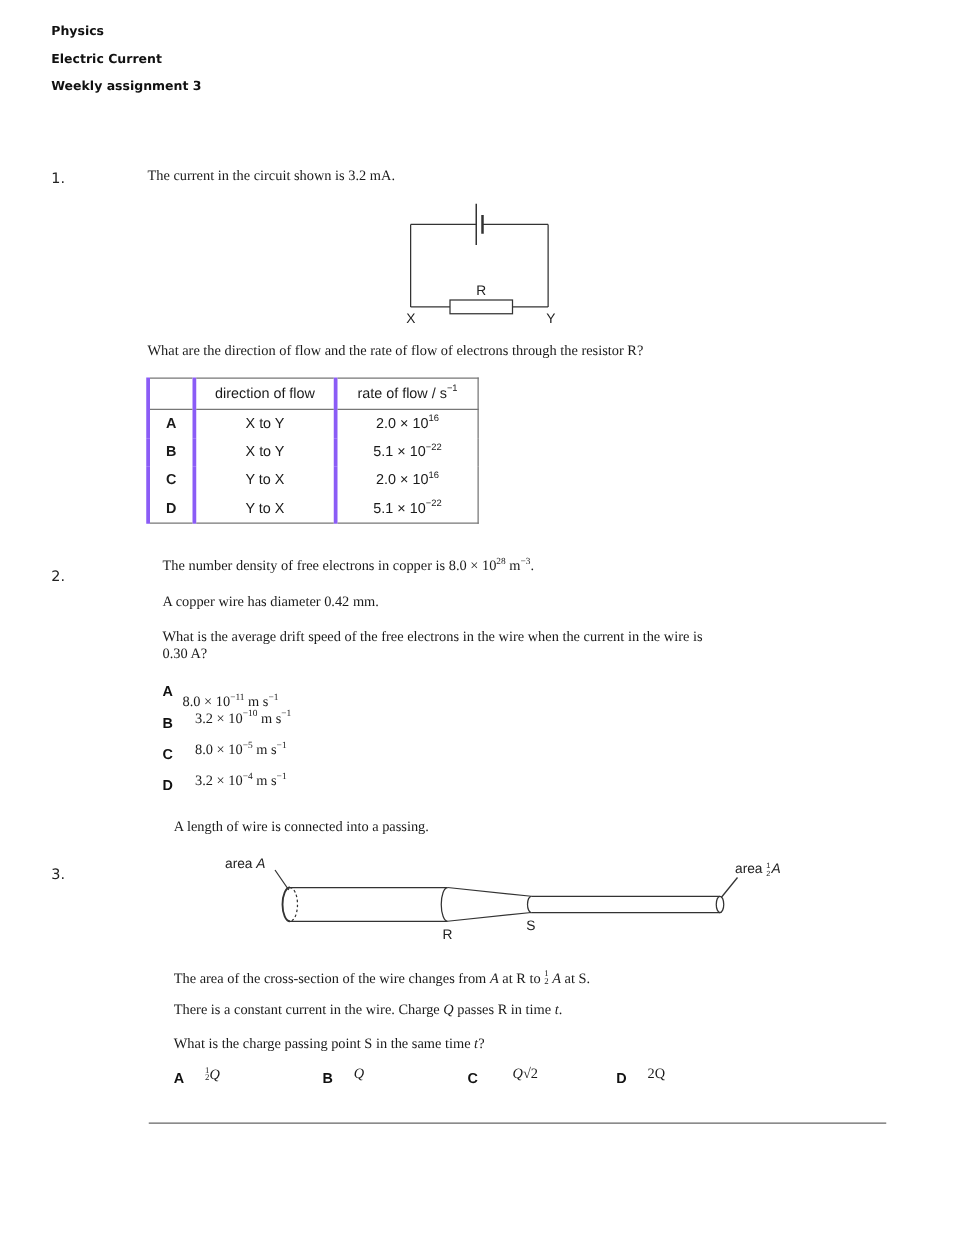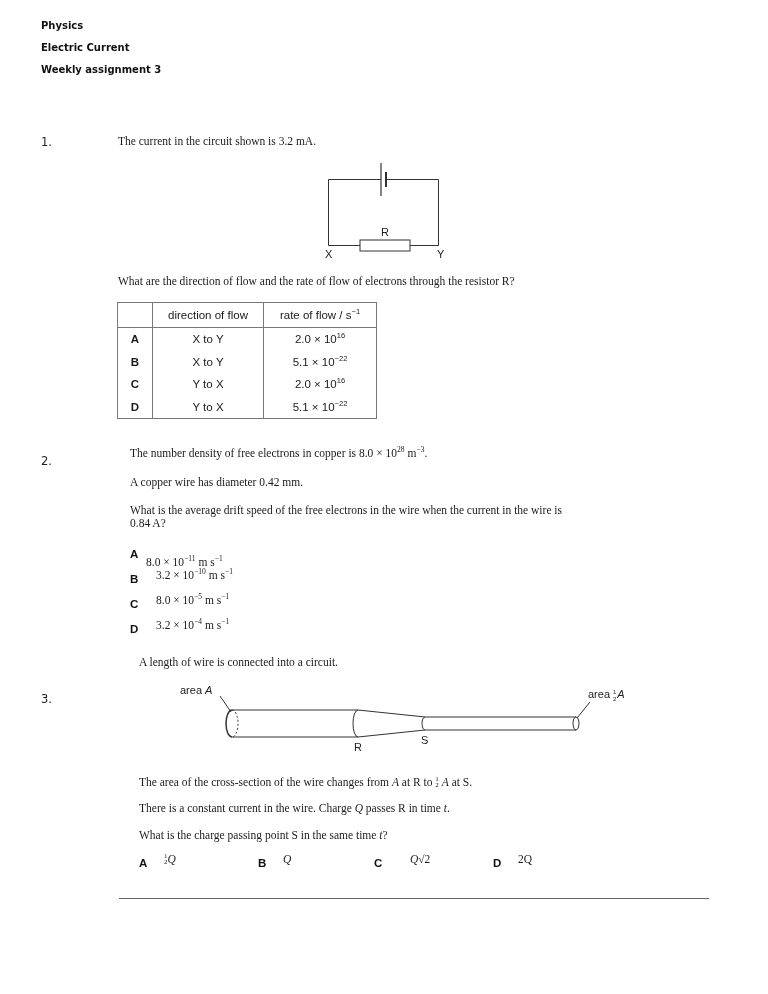--- a/index.html
+++ b/index.html
@@ -7,21 +7,21 @@
   .abs { position: absolute; }
   .title { font-family: "DejaVu Sans", sans-serif; font-weight: bold; font-size: 10px; left: 41px; line-height: 22px; color: #111; }
   .qnum { font-family: "DejaVu Sans", sans-serif; font-size: 11.5px; color: #222; left: 41px; }
   .txt { font-family: Liberation Serif, serif; font-size: 11.5px; color: #1a1a1a; white-space: nowrap; }
   .opt-letter { font-family: "Liberation Sans", sans-serif; font-weight: bold; font-size: 11.5px; color: #111; }
   sup { font-size: 7.5px; vertical-align: 5px; line-height: 0; }
   .frac { display: inline-block; font-size: 7px; line-height: 6px; vertical-align: -1px; text-align: center; }
   .frac span { display: block; }
   i { font-style: italic; }
   table.q1 { border-collapse: collapse; font-family: "Liberation Sans", sans-serif; font-size: 11.5px; color: #1a1a1a; }
-  table.q1 td { border-left: 1px solid #8b5cf6; border-right: 1px solid #777; text-align: center; padding: 0; height: 22.5px; }
+  table.q1 td { border-left: 3px solid #8b5cf6; border-right: 1px solid #777; text-align: center; padding: 0; height: 22.5px; }
   table.q1 tr.hdr td { border-top: 1px solid #777; border-bottom: 1px solid #777; height: 24px; }
   table.q1 tr.last td { border-bottom: 1px solid #777; }
   table.q1 td.letter { font-weight: bold; width: 34px; }
   table.q1 td.dir { width: 110px; }
   table.q1 td.rate { width: 112px; }
   .rule { left: 119px; top: 898px; width: 590px; height: 1px; background: #666; }
 </style>
 </head>
 <body>
 
@@ -78,40 +78,40 @@
     <td class="dir">Y to X</td>
     <td class="rate"><span>5.1 × 10</span><sup>−22</sup></td>
   </tr>
 </tbody>
   </table>
 
 <div class="abs qnum" style="top:454px;">2.</div>
 <div class="abs txt" style="left:130px; top:447px;"><span>The number density of free electrons in copper is 8.0 × 10</span><sup>28</sup><span> m</span><sup>−3</sup><span>.</span></div>
 <div class="abs txt" style="left:130px; top:476px;">A copper wire has diameter 0.42 mm.</div>
 <div class="abs txt" style="left:130px; top:504px;">What is the average drift speed of the free electrons in the wire when the current in the wire is</div>
-<div class="abs txt" style="left:130px; top:517px;">0.84 A?</div>
+<div class="abs txt" style="left:130px; top:517px;">0.30 A?</div>
 
 <div class="abs" style="left:130px; top:544px;">
   <span class="opt-letter">A</span>
   <span class="txt" style="position:absolute; left:16px; top:0;margin-top:12px;"><span>8.0 × 10</span><sup>−11</sup><span> m s</span><sup>−1</sup></span>
 </div>
 <div class="abs" style="left:130px; top:569px;">
   <span class="opt-letter">B</span>
   <span class="txt" style="position:absolute; left:26px; top:0;"><span>3.2 × 10</span><sup>−10</sup><span> m s</span><sup>−1</sup></span>
 </div>
 <div class="abs" style="left:130px; top:594px;">
   <span class="opt-letter">C</span>
   <span class="txt" style="position:absolute; left:26px; top:0;"><span>8.0 × 10</span><sup>−5</sup><span> m s</span><sup>−1</sup></span>
 </div>
 <div class="abs" style="left:130px; top:619px;">
   <span class="opt-letter">D</span>
   <span class="txt" style="position:absolute; left:26px; top:0;"><span>3.2 × 10</span><sup>−4</sup><span> m s</span><sup>−1</sup></span>
 </div>
 
-<div class="abs txt" style="left:139px; top:656px;">A length of wire is connected into a circuit.</div>
+<div class="abs txt" style="left:139px; top:656px;">A length of wire is connected into a passing.</div>
 <div class="abs qnum" style="top:692px;">3.</div>
 
 <svg class="abs" style="left:170px; top:680px;" width="480" height="80">
   <g stroke="#333" stroke-width="1" fill="none">
 
     <line x1="62" y1="30" x2="188" y2="30"></line>
     <line x1="62" y1="57" x2="188" y2="57"></line>
 
     <path d="M62 30 A6 13.5 0 0 0 62 57" stroke-width="1.5"></path>
     <path d="M62 30 A6 13.5 0 0 1 62 57" stroke-dasharray="2,2"></path>

